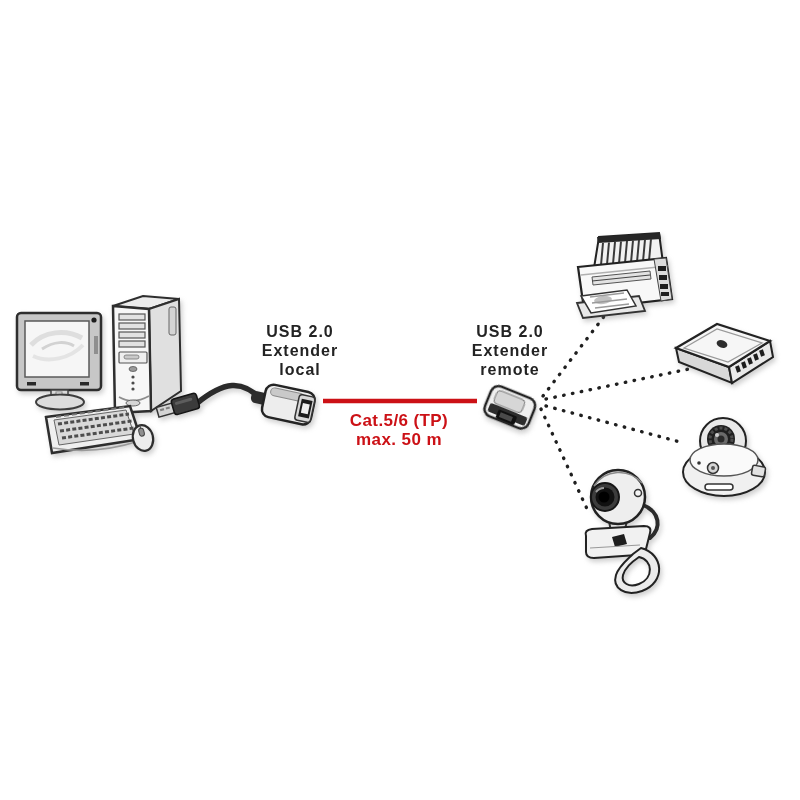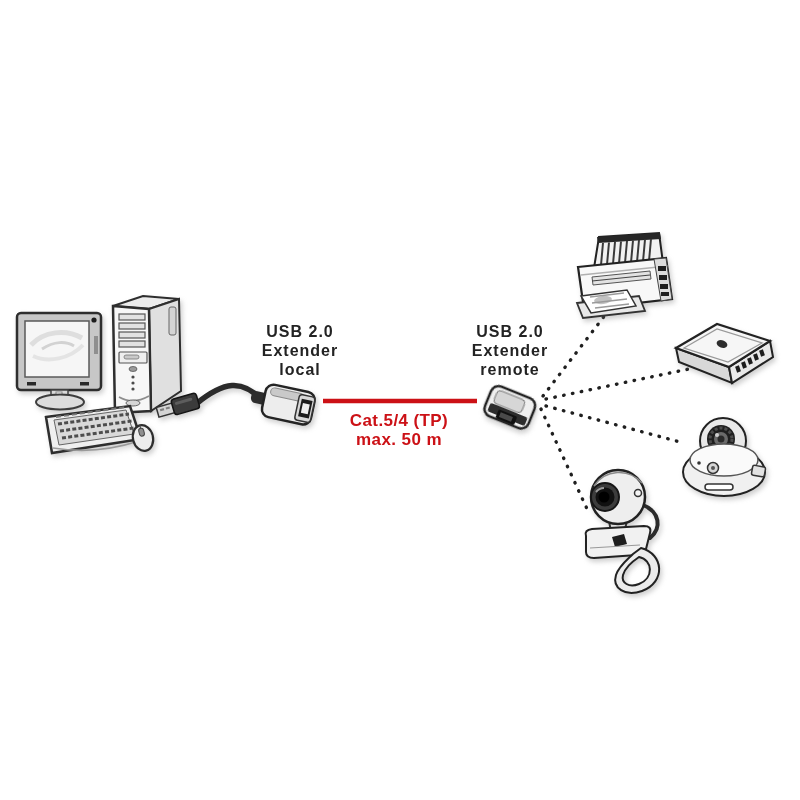--- a/index.html
+++ b/index.html
@@ -176,15 +176,15 @@
   </svg>
 
   <div class="label" style="left:245px;top:322px;width:110px;">USB 2.0
 Extender
 local</div>
 
   <div class="label" style="left:455px;top:322px;width:110px;">USB 2.0
 Extender
 remote</div>
 
-  <div class="label label-red" style="left:324px;top:411px;width:150px;">Cat.5/4 (TP)
+  <div class="label label-red" style="left:324px;top:411px;width:150px;">Cat.5/6 (TP)
 max. 50 m</div>
 </div>
 
 </body></html>

